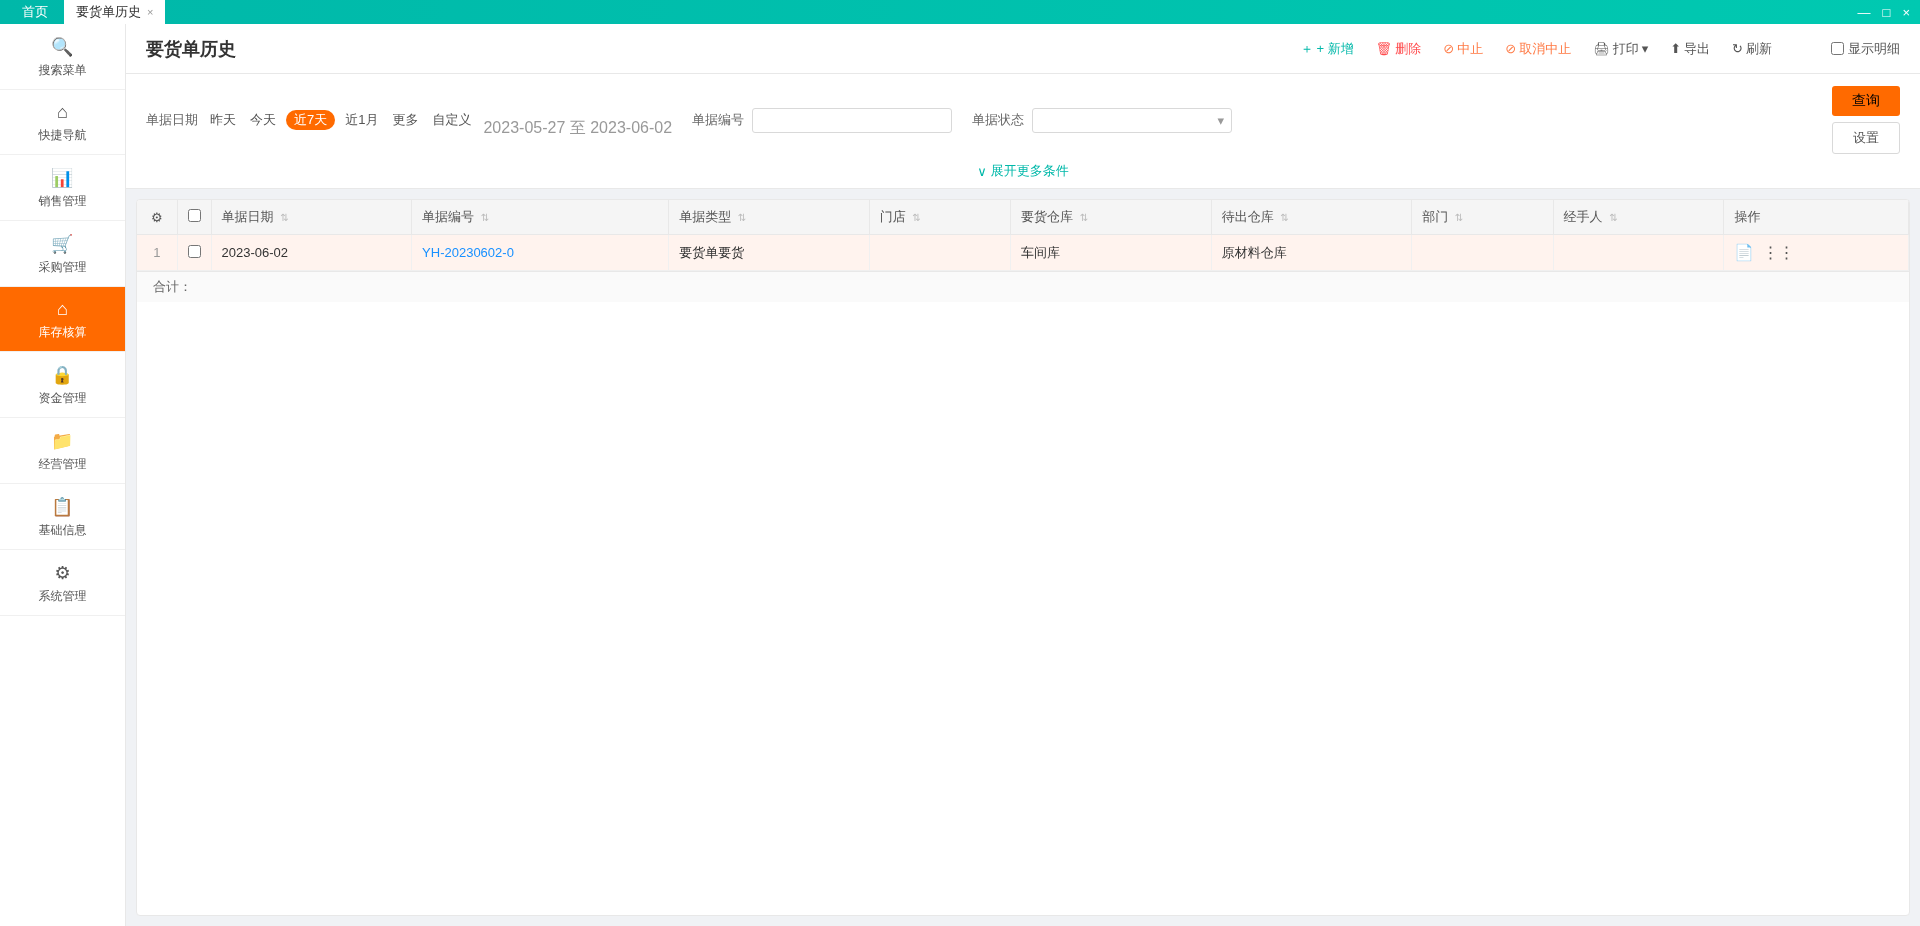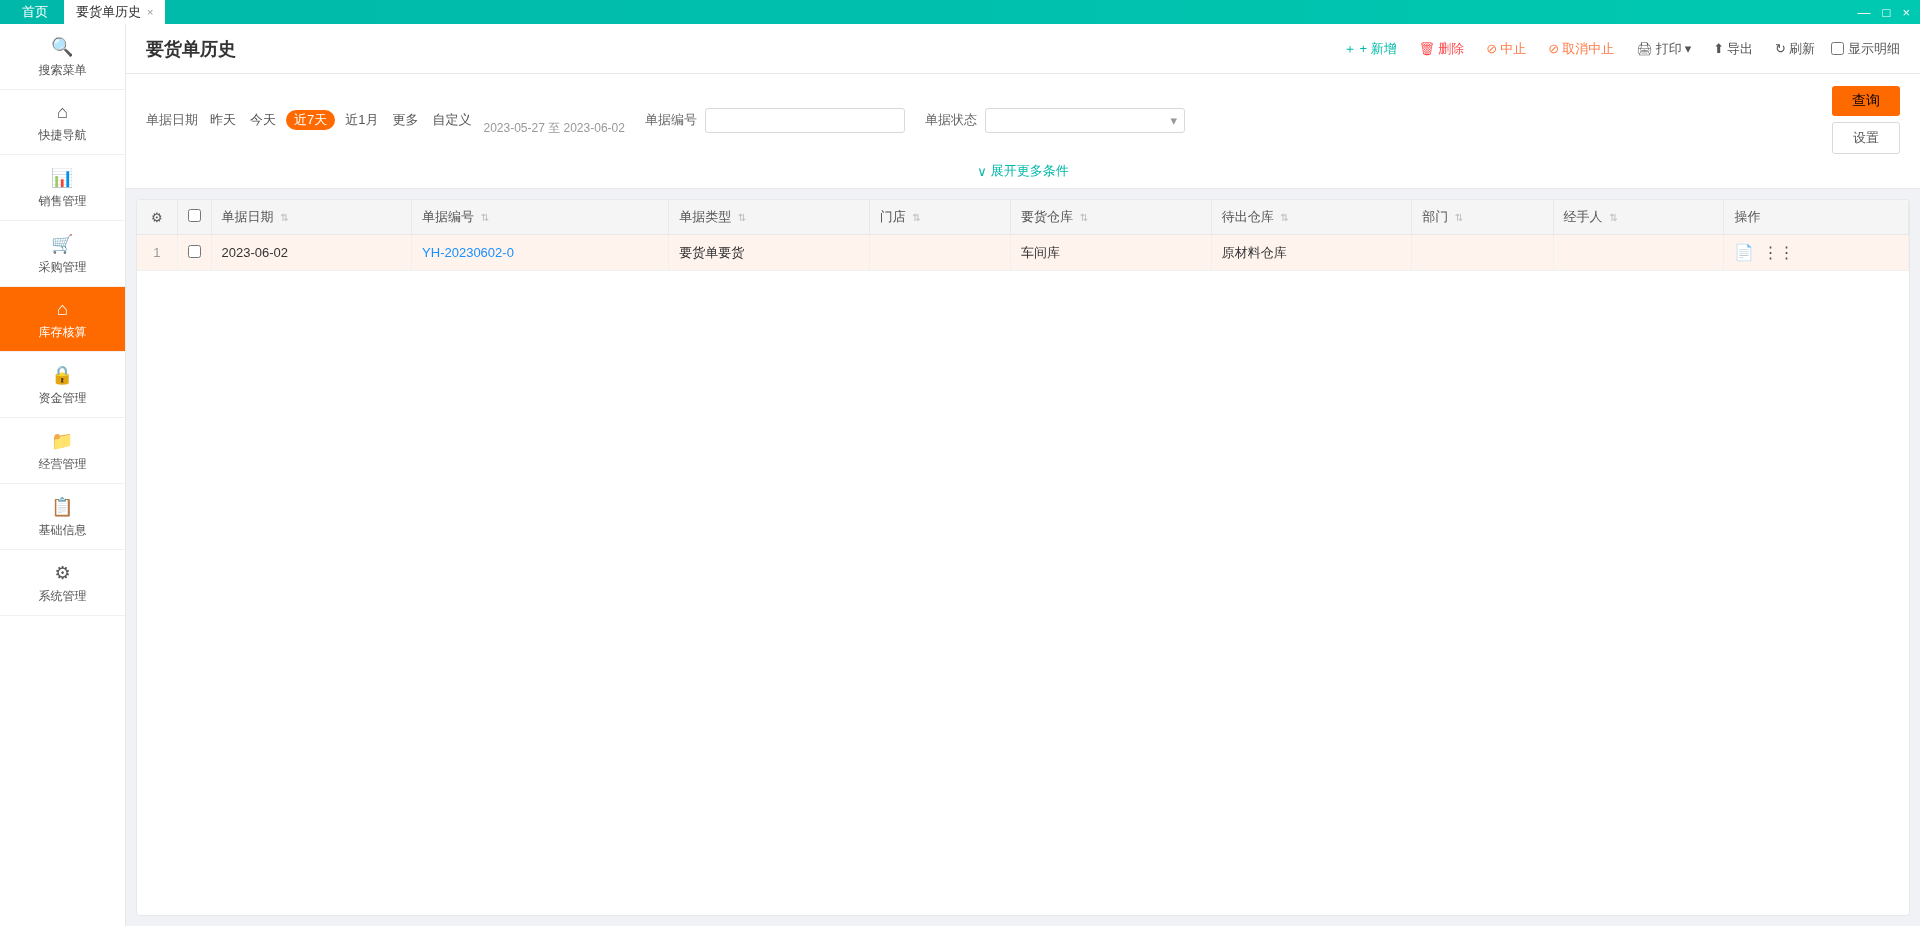--- a/index.html
+++ b/index.html
@@ -136,20 +136,21 @@
     .toolbar-btn.print-btn { color: #555; }
     .toolbar-btn.export-btn { color: #555; }
     .toolbar-btn.refresh-btn { color: #555; }
     .checkbox-label {
       display: flex;
       align-items: center;
       gap: 4px;
       cursor: pointer;
       font-size: 12px;
       color: #555;
+      margin-left: 43px;
     }
 
     
     .filter-area {
       background: #fff;
       padding: 12px 20px 8px;
       border-bottom: 1px solid #e8e8e8;
       flex-shrink: 0;
     }
     .filter-row {
@@ -179,21 +180,21 @@
       font-size: 13px;
       padding: 1px 4px;
     }
     .date-shortcut.active {
       background: #ff6a00;
       color: #fff;
       border-radius: 10px;
       padding: 1px 8px;
     }
     .date-range-text {
-      font-size: 12px;
+      font-size: 16px;
       color: #999;
       margin-top: 16px;
     }
     .filter-input {
       border: 1px solid #d9d9d9;
       border-radius: 3px;
       padding: 4px 8px;
       width: 200px;
       outline: none;
       font-size: 13px;
@@ -586,17 +587,20 @@
             <td>
               <div class="action-icons">
                 <span class="action-icon">📄</span>
                 <span class="action-icon">⋮⋮</span>
               </div>
             </td>
           </tr>
         </tbody>
       </table>
 
+      <div class="table-footer">
+        <span>合计：</span>
+      </div>
     </div>
 
 
   </div>
 </div>
 
 </body></html>

